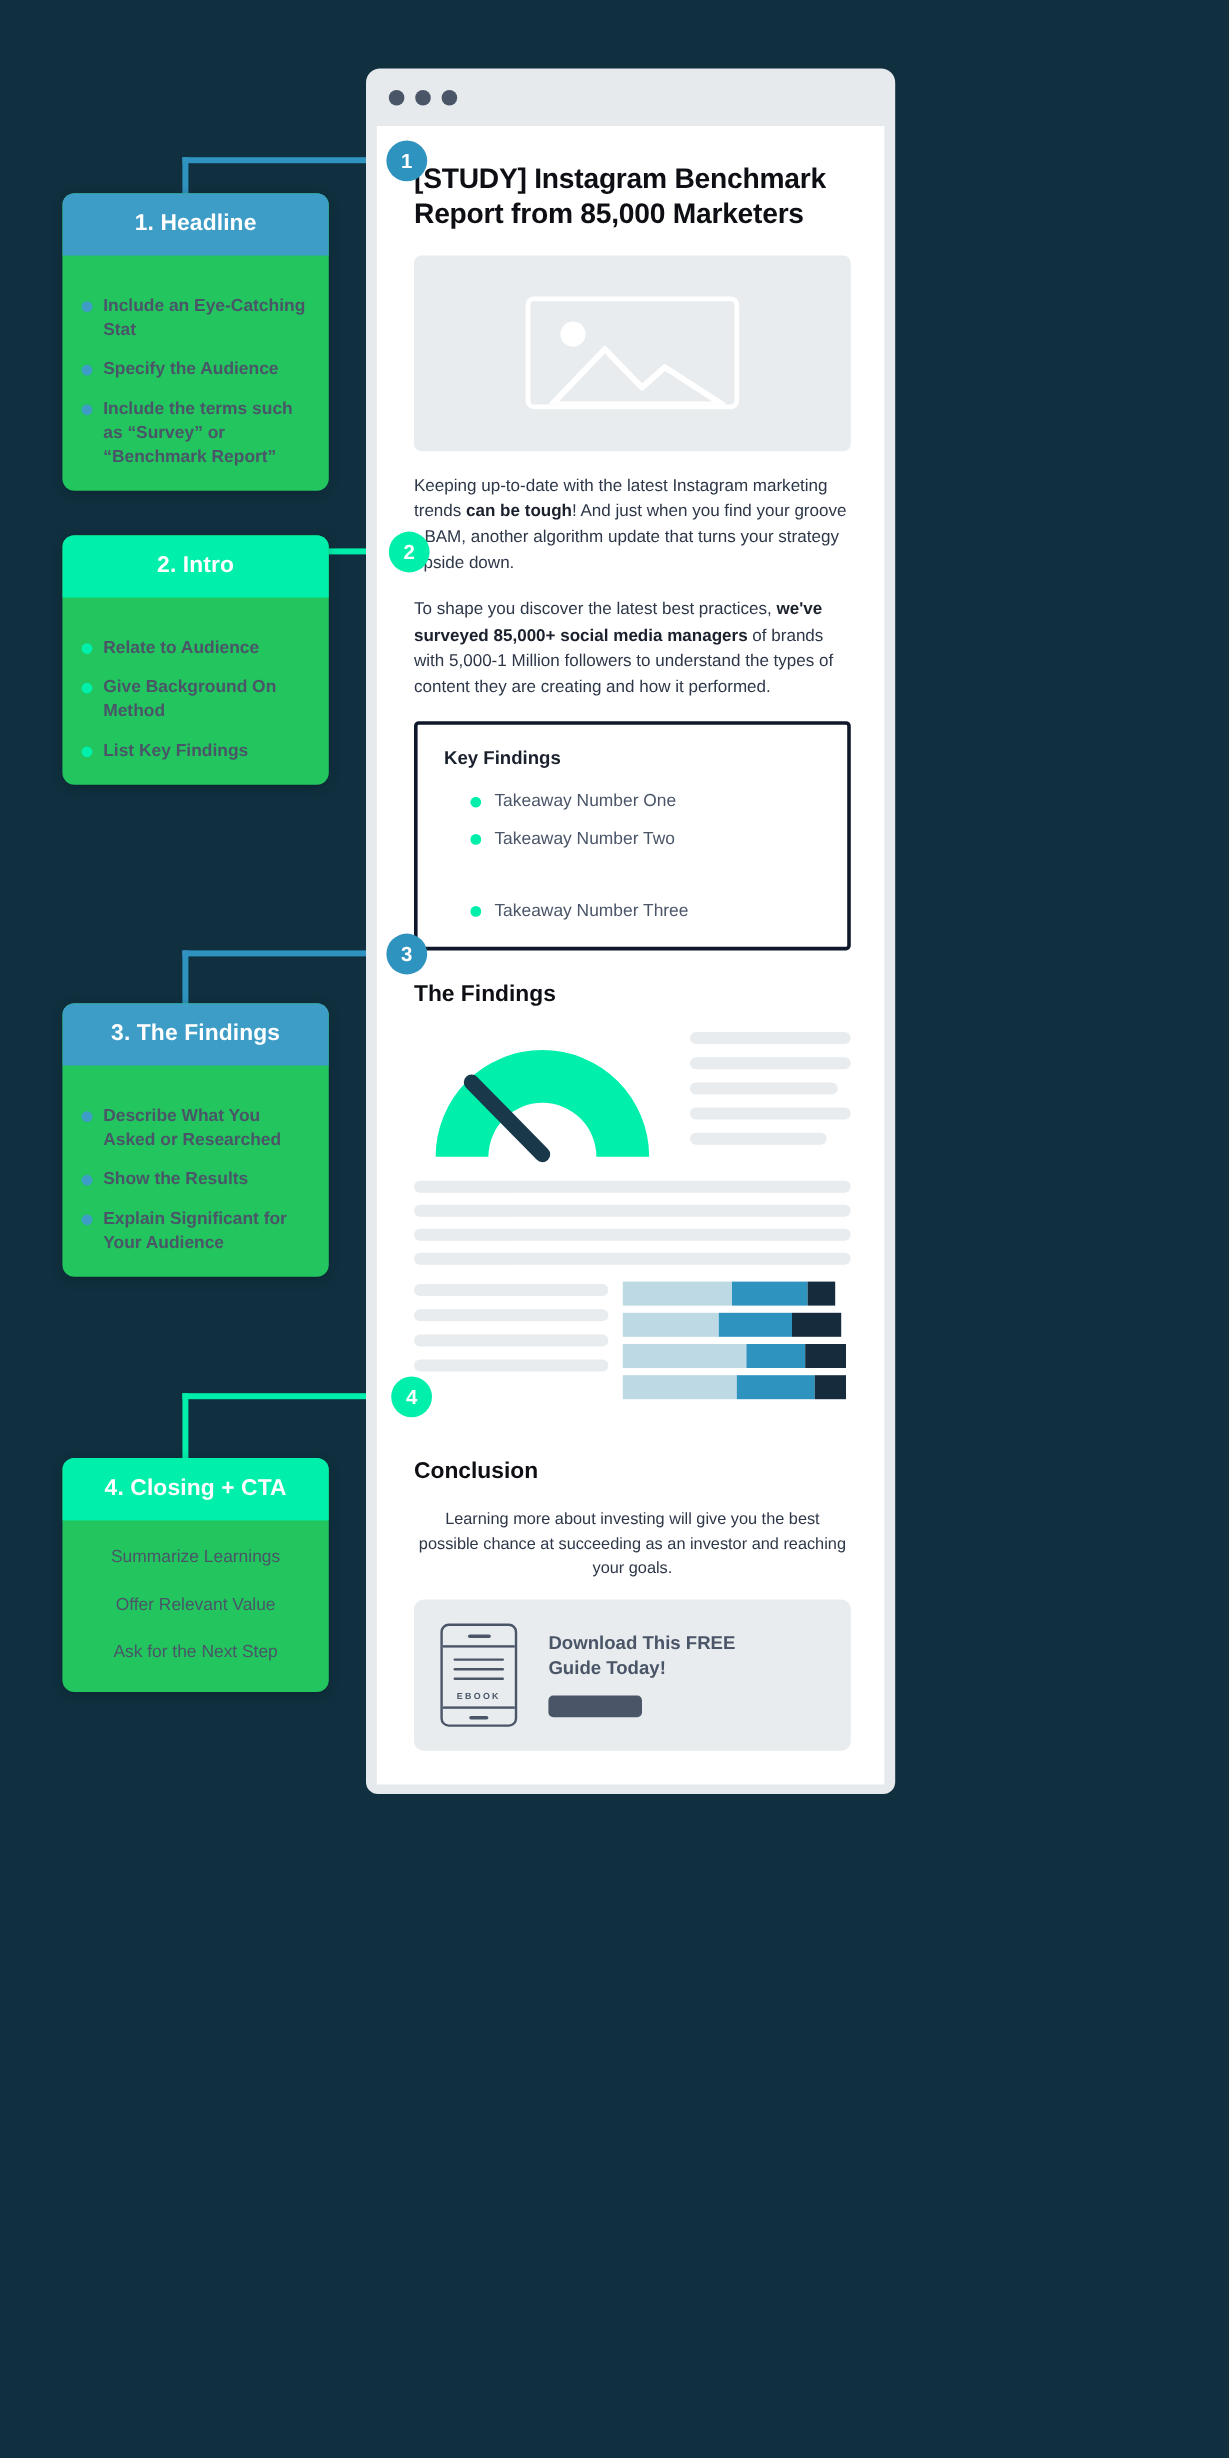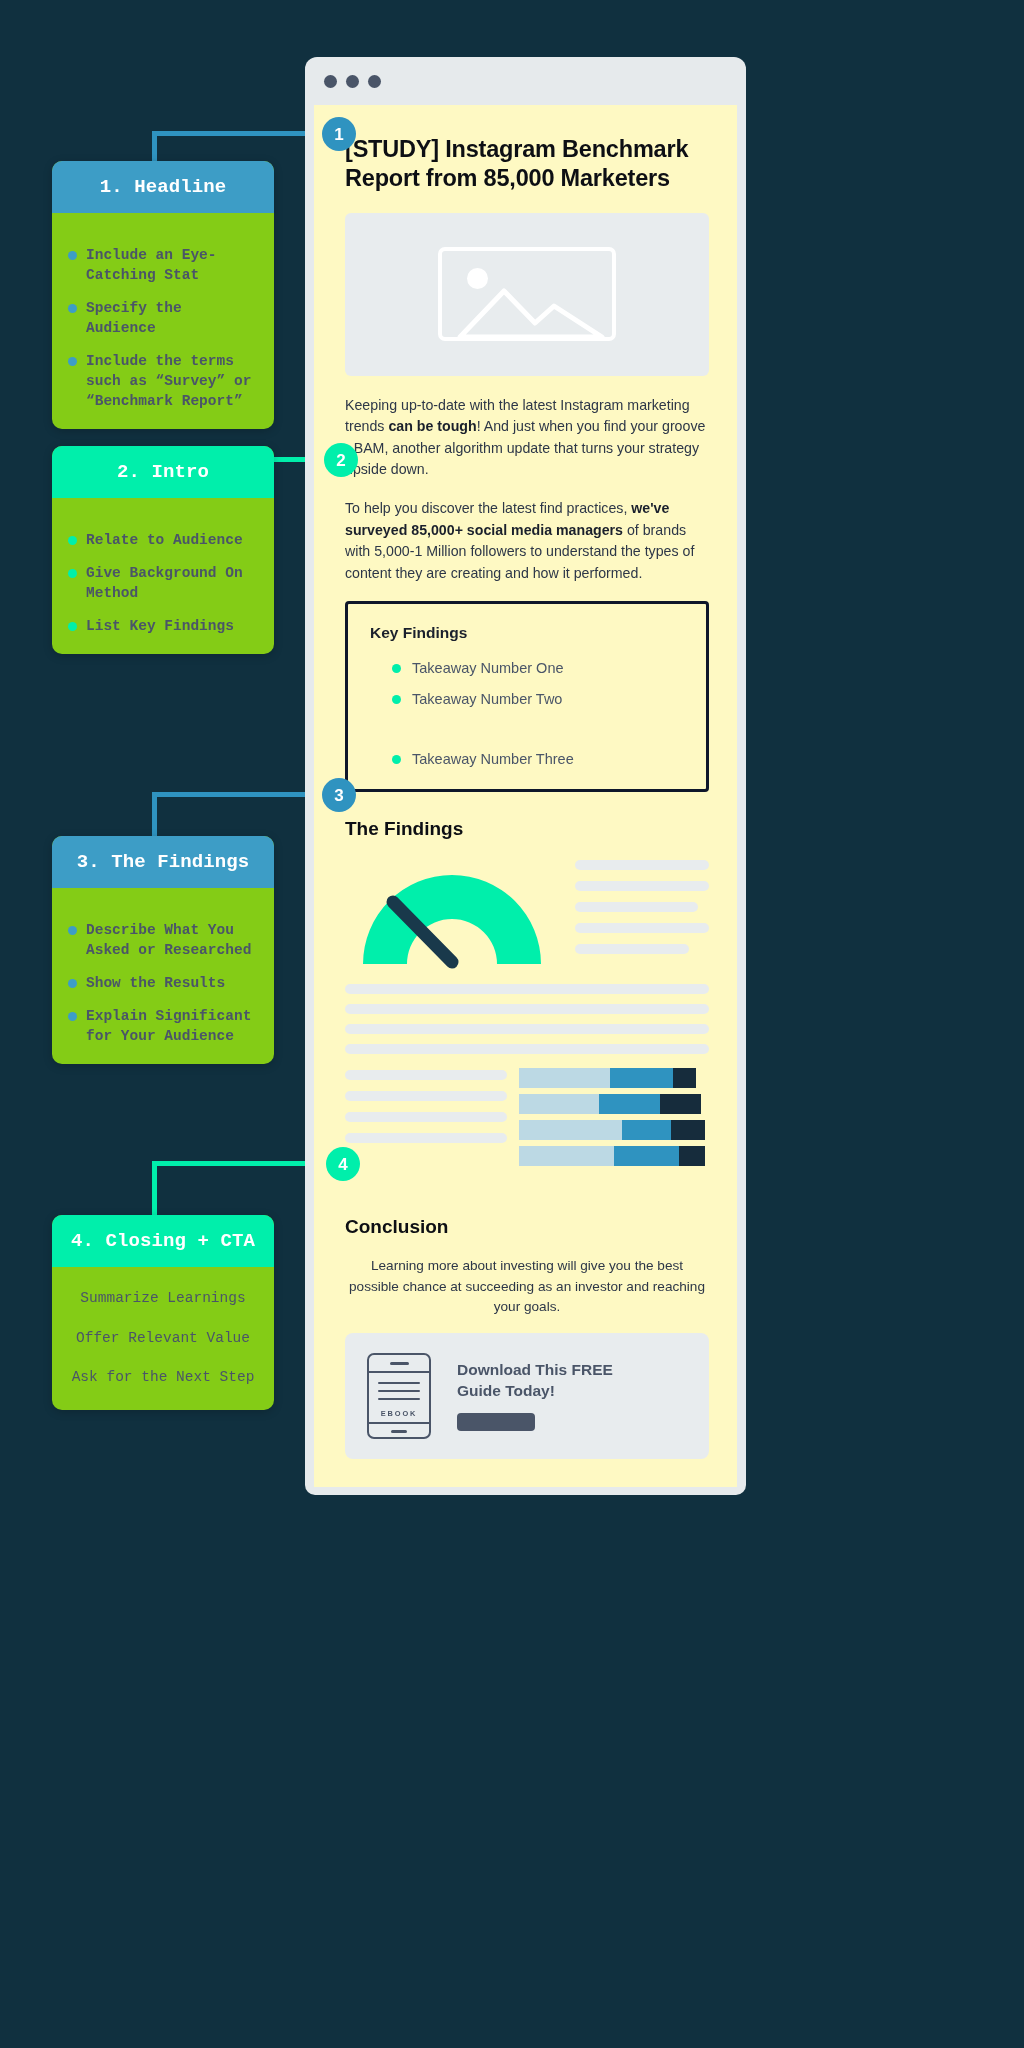--- a/index.html
+++ b/index.html
@@ -33,26 +33,25 @@
     display: flex; align-items: center; justify-content: center;
     z-index: 30;
     line-height: 1;
   }
   .badge.green { background: #00efab; }
 
   
   .card {
     position: absolute;
     width: 222px;
-    background: #84cc16;
+    background: #22c55e;
     border-radius: 10px;
     overflow: hidden;
     z-index: 20;
     box-shadow: 0 2px 10px rgba(0,0,0,.20);
-    font-family: Liberation Mono, monospace;
   }
   .card-head {
     height: 52px;
     display: flex; align-items: center; justify-content: center;
     color: #ffffff;
     font-size: 19px;
     font-weight: bold;
     letter-spacing: .1px;
   }
   .card-head.blue  { background: #3d9dc6; }
@@ -100,21 +99,21 @@
     height: 48px;
     display: flex; align-items: center;
     gap: 9px;
     padding-left: 19px;
   }
   .dotwin { width: 13px; height: 13px; border-radius: 50%; background: #4a5568; }
   #page {
     position: absolute;
     left: 9px; top: 48px;
     width: 423px; height: 1382px;
-    background: #fef9c3;
+    background: #ffffff;
     overflow: hidden;
   }
   .page-inner { padding: 30px 28px 0 31px; }
 
   h1.headline {
     font-size: 23.5px;
     line-height: 1.25;
     font-weight: bold;
     color: #0d0f14;
     letter-spacing: -.2px;
@@ -260,21 +259,21 @@
               <path d="M18 86 L62 40 L93 72 L112 55 L160 86 Z" fill="none" stroke="#ffffff" stroke-width="5" stroke-linejoin="round" stroke-linecap="round"></path>
             </svg>
           </div>
         </div>
 
         <p class="body">
           <span>Keeping up-to-date with the latest Instagram marketing trends </span><b>can be tough</b><span>! And just when you find your groove - BAM, another algorithm update that turns your strategy upside down.</span>
         </p>
 
         <p class="body">
-          <span>To help you discover the latest find practices, </span><b>we've surveyed 85,000+ social media managers</b><span> of brands with 5,000-1 Million followers to understand the types of content they are creating and how it performed.</span>
+          <span>To shape you discover the latest best practices, </span><b>we've surveyed 85,000+ social media managers</b><span> of brands with 5,000-1 Million followers to understand the types of content they are creating and how it performed.</span>
         </p>
 
         <div class="kf">
           <div class="kf-title">Key Findings</div>
           <div class="kf-item">
             <span class="kf-dot"></span>
             <span>Takeaway Number One</span>
           </div>
           <div class="kf-item">
             <span class="kf-dot"></span>

